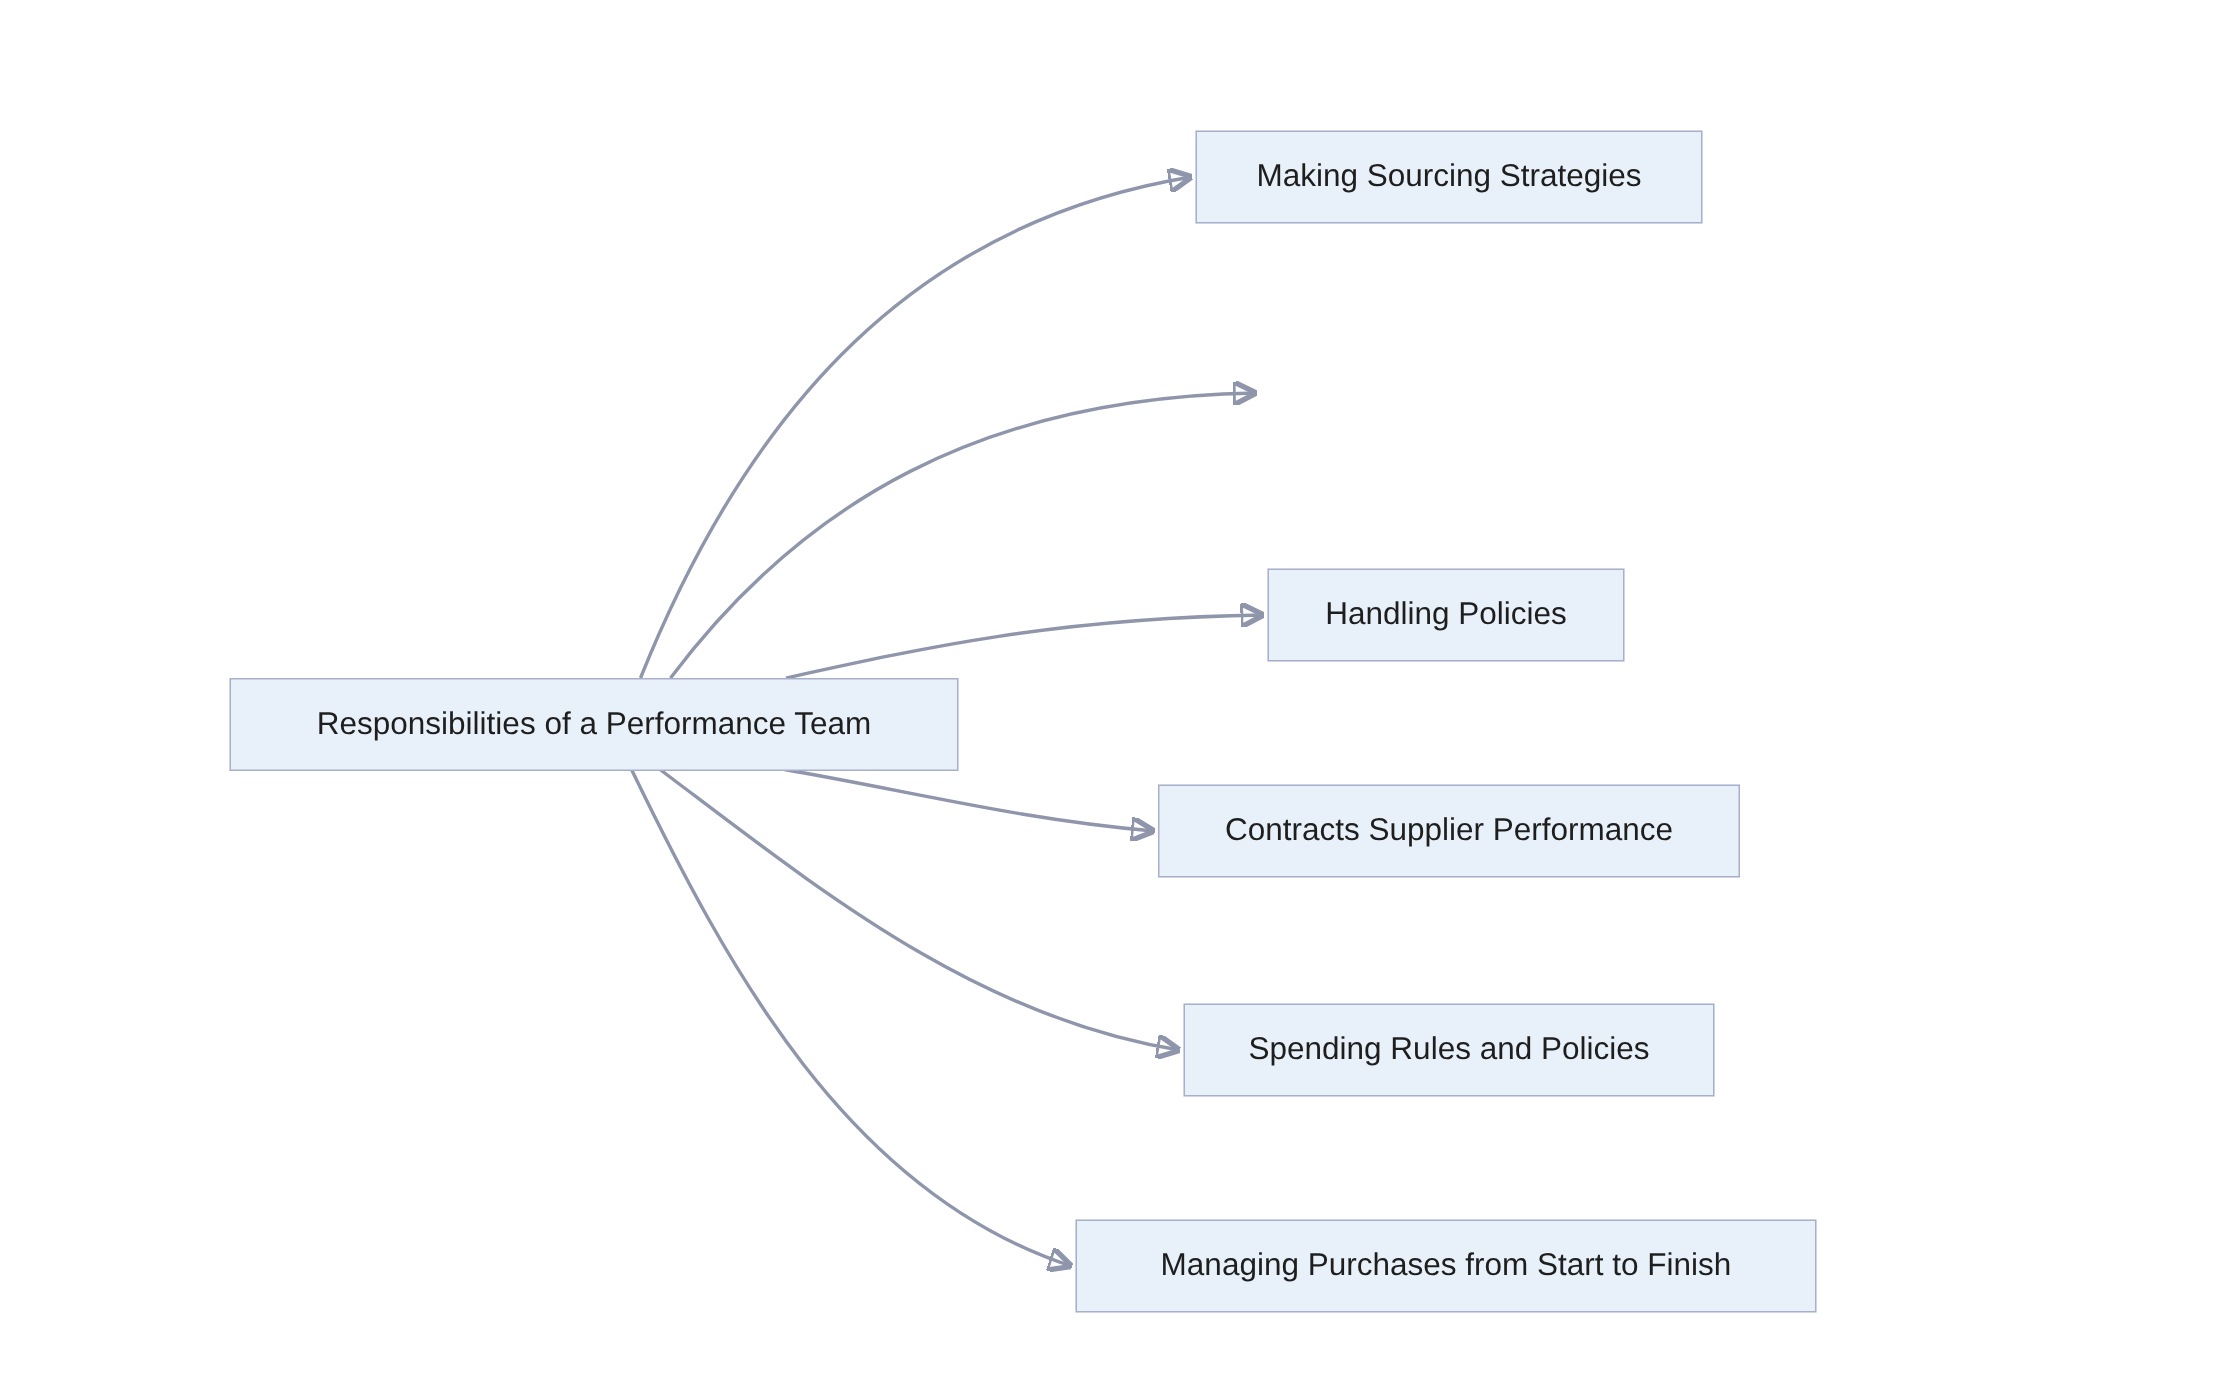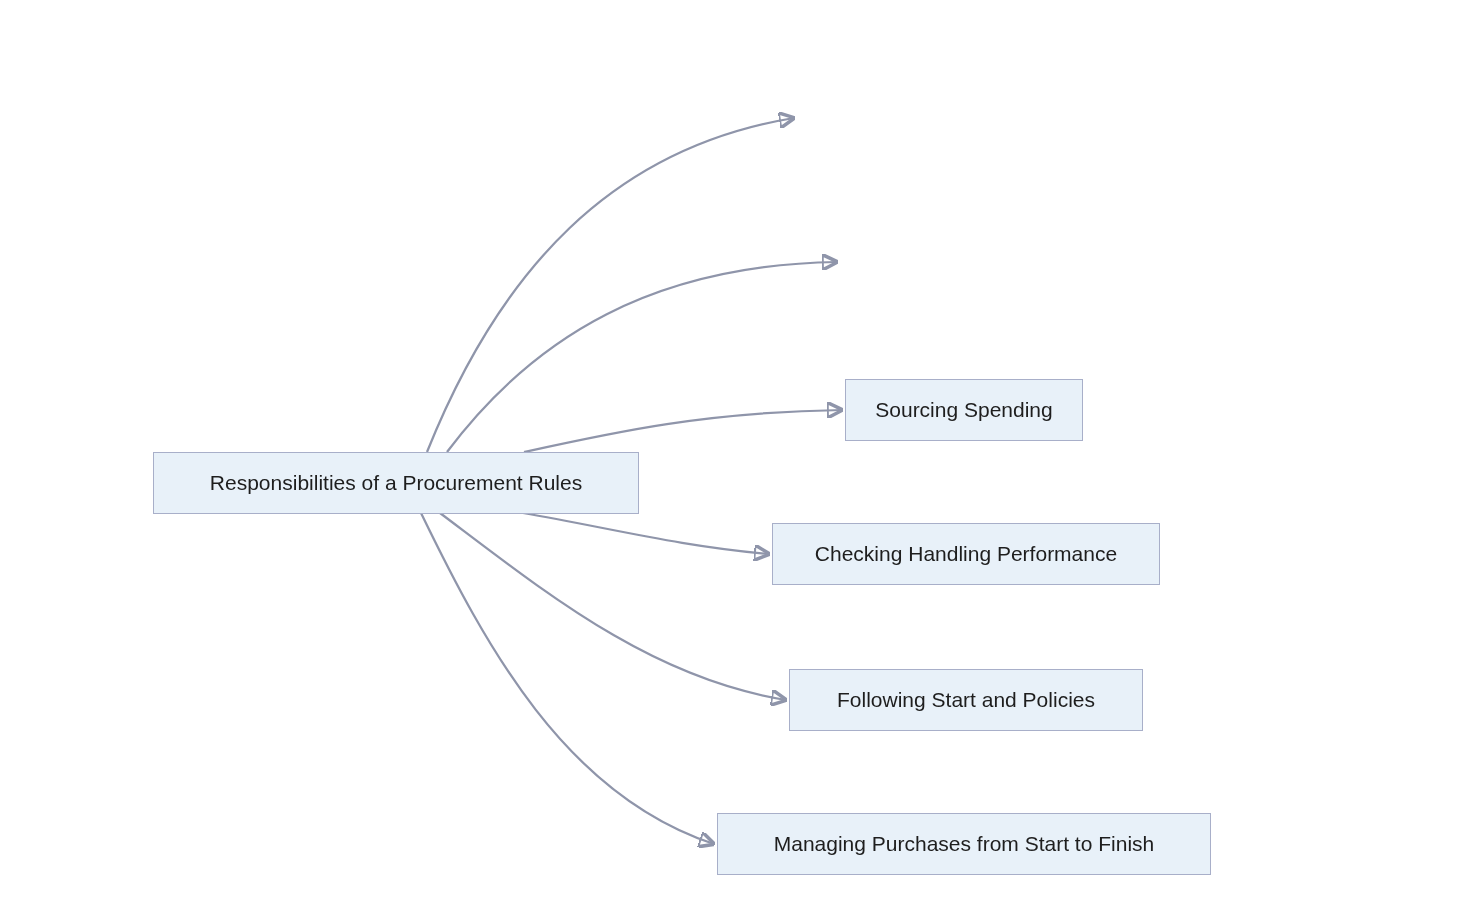--- a/index.html
+++ b/index.html
@@ -61,25 +61,26 @@
       </marker>
     </defs>
     <path d="M 427 452 C 500 270, 612 148, 794 118" marker-end="url(#arrow)"></path>
     <path d="M 447 452 C 535 335, 655 265, 837 262" marker-end="url(#arrow)"></path>
     <path d="M 524 452 C 615 432, 705 412, 842 410" marker-end="url(#arrow)"></path>
     <path d="M 523 513 C 610 528, 678 546, 769 554" marker-end="url(#arrow)"></path>
     <path d="M 440 513 C 545 592, 650 678, 786 700" marker-end="url(#arrow)"></path>
     <path d="M 421 513 C 485 645, 565 795, 714 844" marker-end="url(#arrow)"></path>
   </svg>
 
-  <div class="node node-root">Responsibilities of a Procurement Rules</div>
+  <div class="node node-root">Responsibilities of a Performance Team</div>
+
+  <div class="node node-c0">Making Sourcing Strategies</div>
 
 
+  <div class="node node-c2">Handling Policies</div>
 
-  <div class="node node-c2">Sourcing Spending</div>
+  <div class="node node-c3">Contracts Supplier Performance</div>
 
-  <div class="node node-c3">Checking Handling Performance</div>
-
-  <div class="node node-c4">Following Start and Policies</div>
+  <div class="node node-c4">Spending Rules and Policies</div>
 
   <div class="node node-c5">Managing Purchases from Start to Finish</div>
 
 </div>
 
 </body></html>

